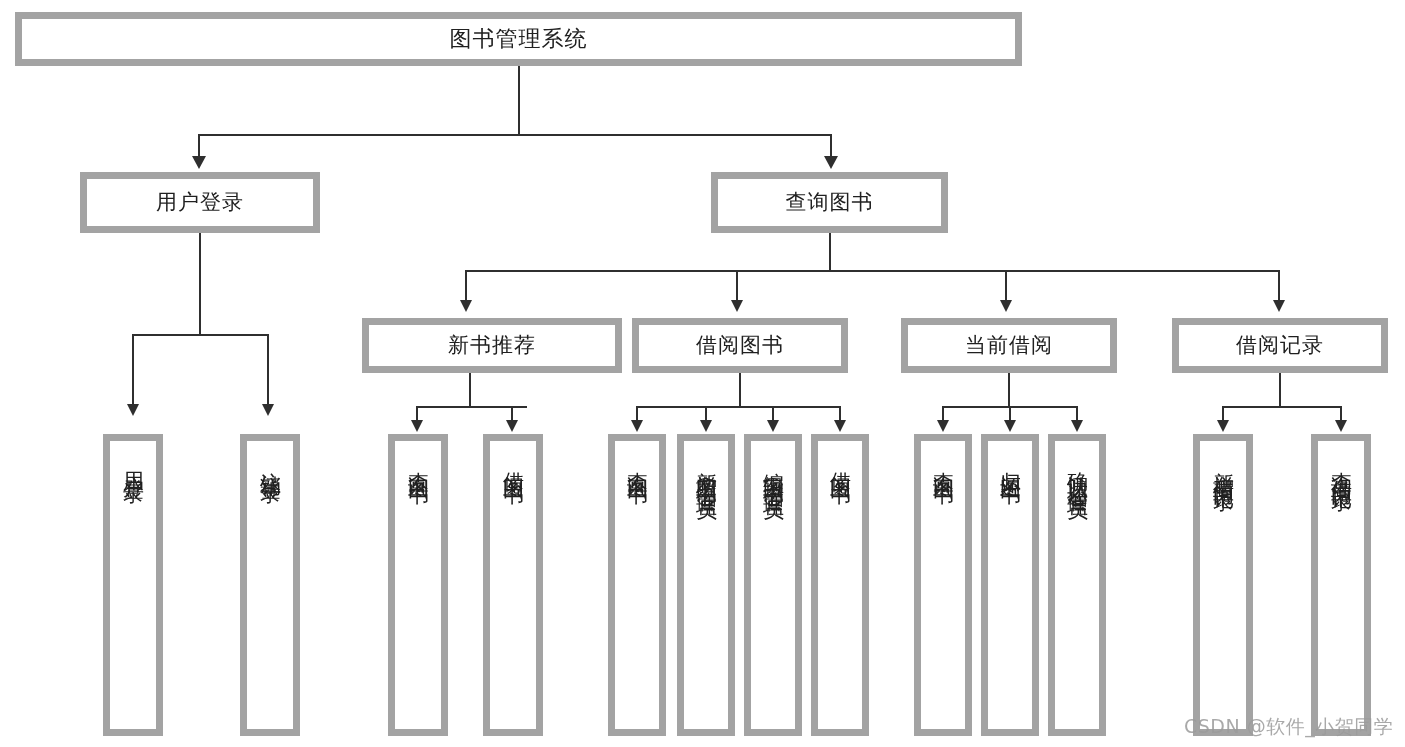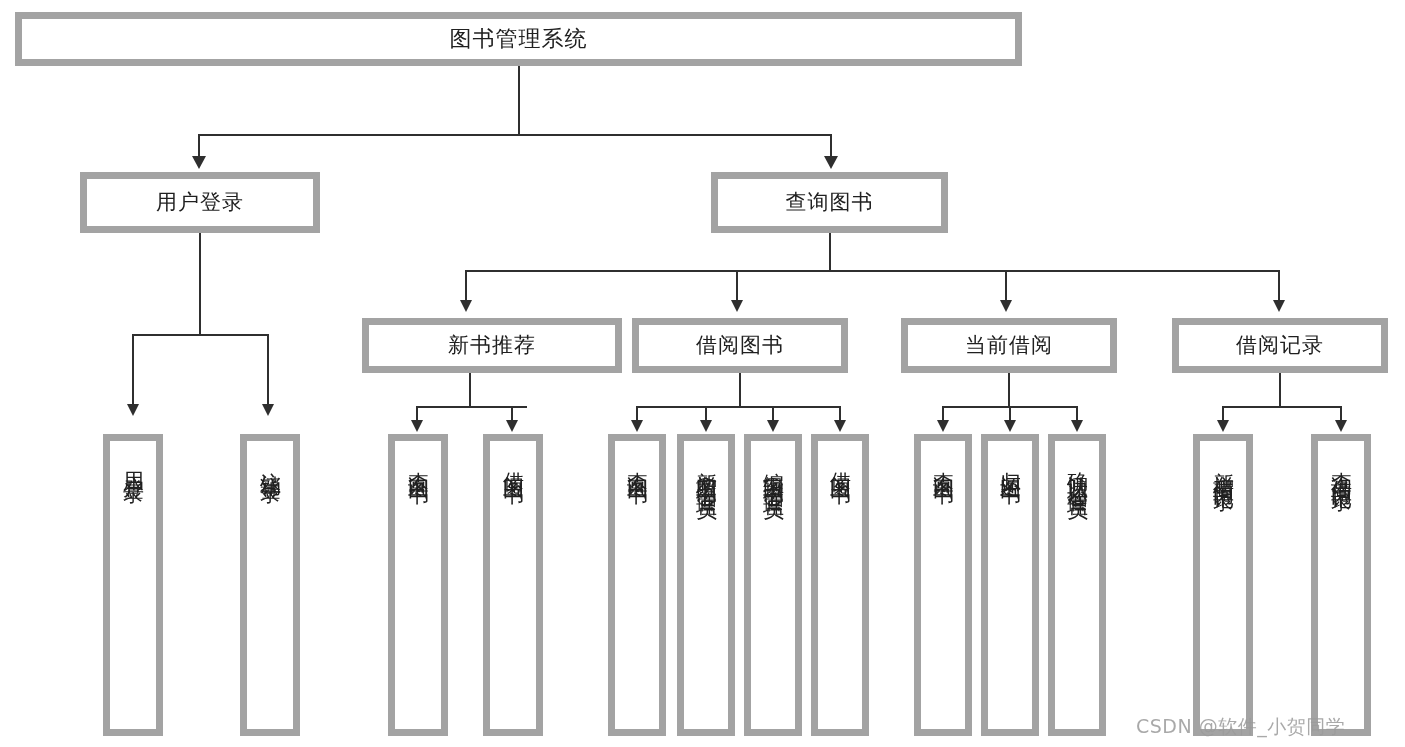--- a/index.html
+++ b/index.html
@@ -62,21 +62,21 @@
     border-top:13px solid #2f2f2f;
   }
   .arrow.small{
     border-left:6px solid transparent;
     border-right:6px solid transparent;
     border-top:12px solid #2f2f2f;
   }
   
   #watermark{
     position:absolute;
-    left:1136px;
+    left:1184px;
     top:714px;
     font-size:19px;
     color:#9b9b9b;
     opacity:.85;
     white-space:nowrap;
     letter-spacing:.5px;
   }
 </style>
 </head>
 <body>

